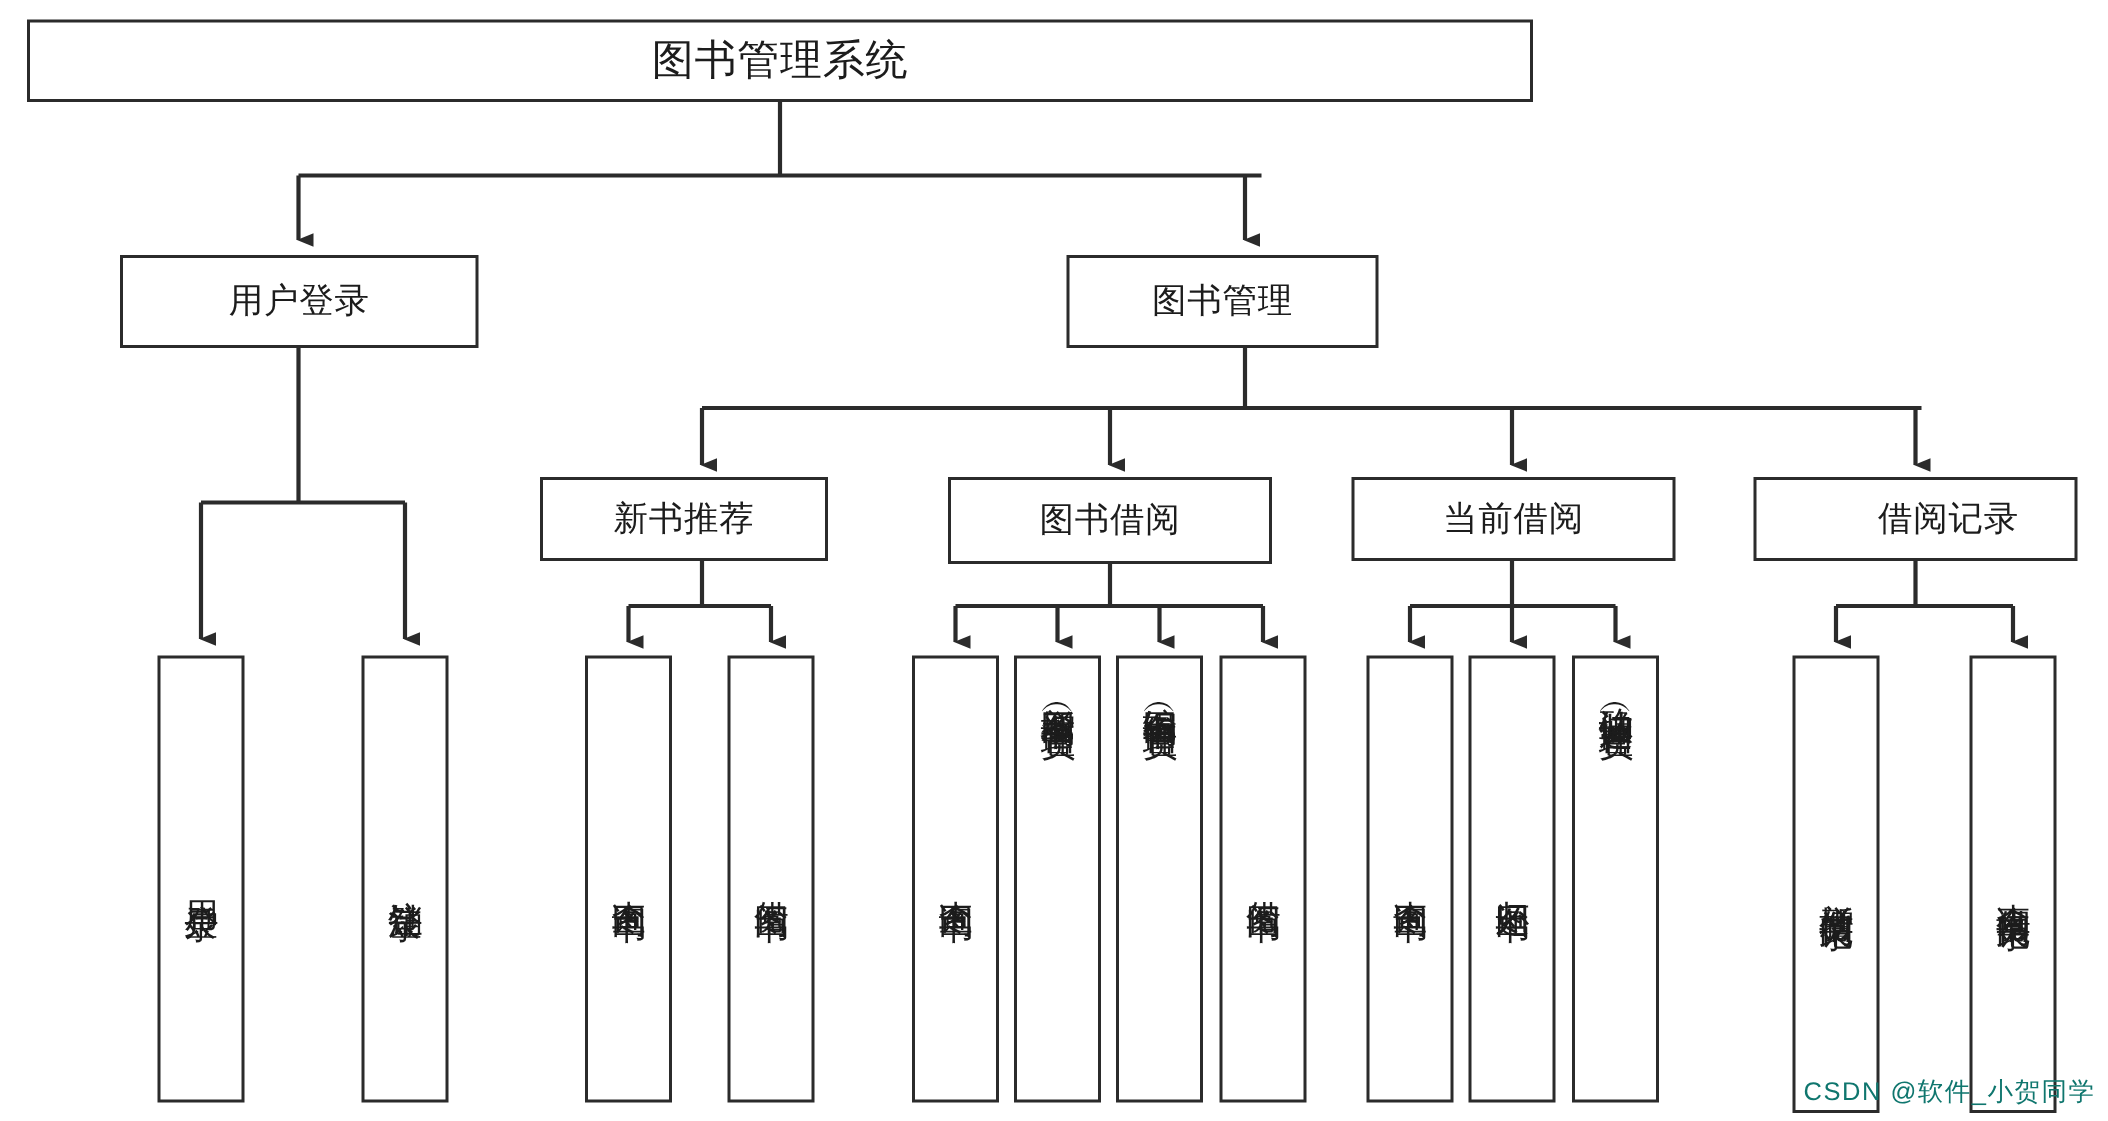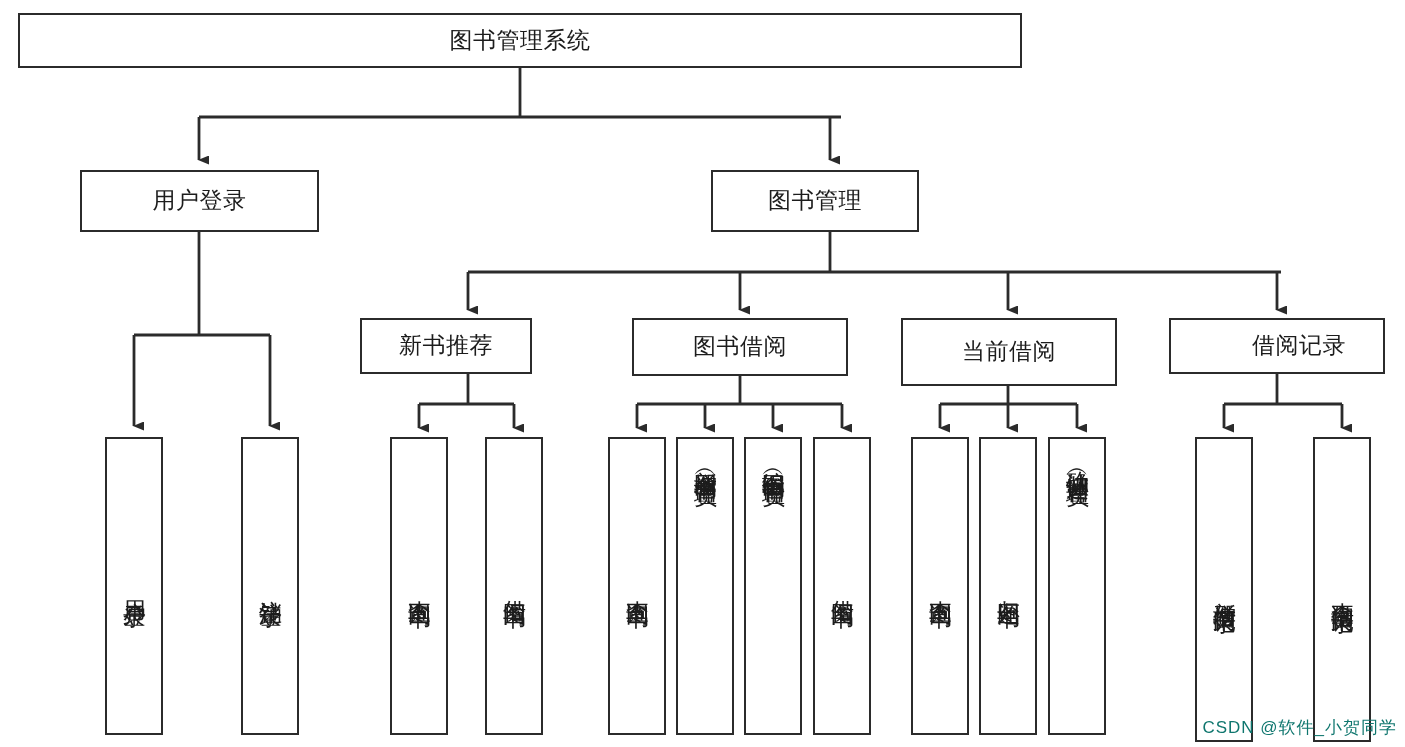--- a/index.html
+++ b/index.html
@@ -35,21 +35,21 @@
     align-items: center;
     justify-content: center;
     color: #1c1c1c;
   }
   .node.horiz {
     font-size: 23px;
     letter-spacing: 0.5px;
     line-height: 1.1;
   }
   .node.root {
-    font-size: 23px;
+    font-size: 28px;
   }
   .node.leaf {
     font-size: 23px;
     align-items: flex-start;
     padding-top: 14px;
   }
   .vtext {
     writing-mode: vertical-rl;
     text-orientation: upright;
     line-height: 1.12;
@@ -126,25 +126,25 @@
       <path d="M1342,404 L1342,428" marker-end="url(#arrowhead)"></path>
     </g>
   </svg>
 
   <div class="node horiz root" style="left:18px; top:13px; width:1004px; height:55px;">图书管理系统</div>
 
   <div class="node horiz" style="left:80px; top:170px; width:239px; height:62px;">用户登录</div>
 
   <div class="node horiz" style="left:711px; top:170px; width:208px; height:62px;">图书管理</div>
 
-  <div class="node horiz" style="left:360px; top:318px; width:172px; height:56px;">新书推荐</div>
+  <div class="node horiz" style="left:360px; top:318px; width:192px; height:56px;">新书推荐</div>
 
   <div class="node horiz" style="left:632px; top:318px; width:216px; height:58px;">图书借阅</div>
 
-  <div class="node horiz" style="left:901px; top:318px; width:216px; height:68px;">当前借阅</div>
+  <div class="node horiz" style="left:901px; top:318px; width:216px; height:56px;">当前借阅</div>
 
   <div class="node horiz" style="left:1169px; top:318px; width:216px; height:56px;padding-left:44px;">借阅记录</div>
 
   <div class="node leaf center-v" style="left:105px; top:437px; width:58px; height:298px;">
     <span class="vtext">用户登录</span>
   </div>
 
   <div class="node leaf center-v" style="left:241px; top:437px; width:58px; height:298px;">
     <span class="vtext">注销登录</span>
   </div>

